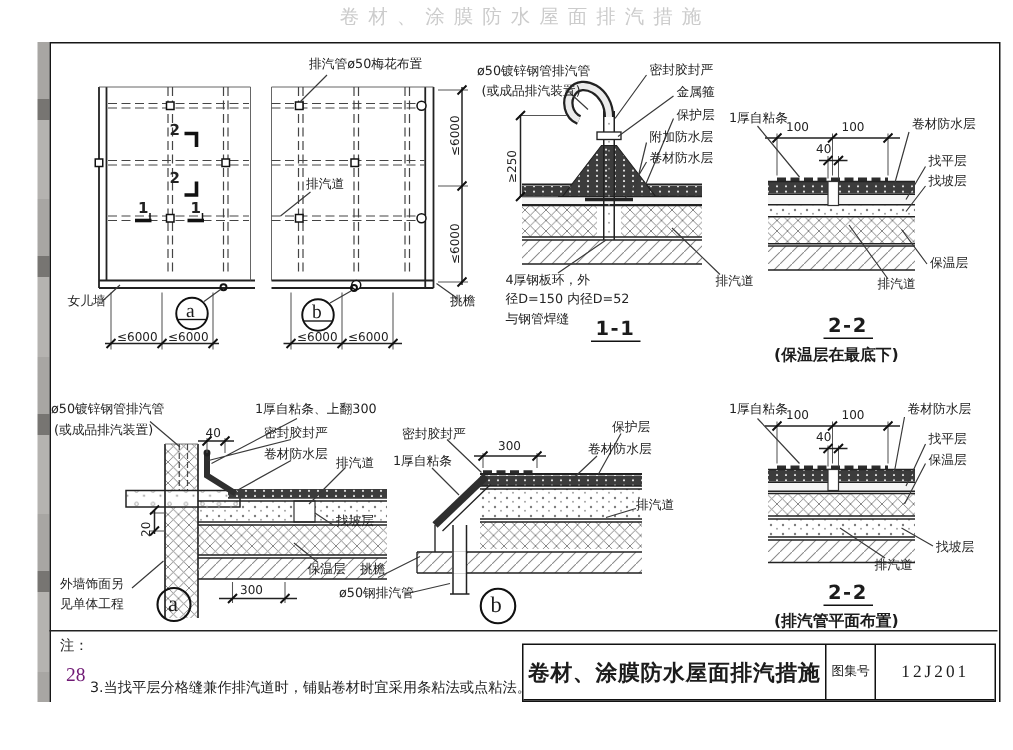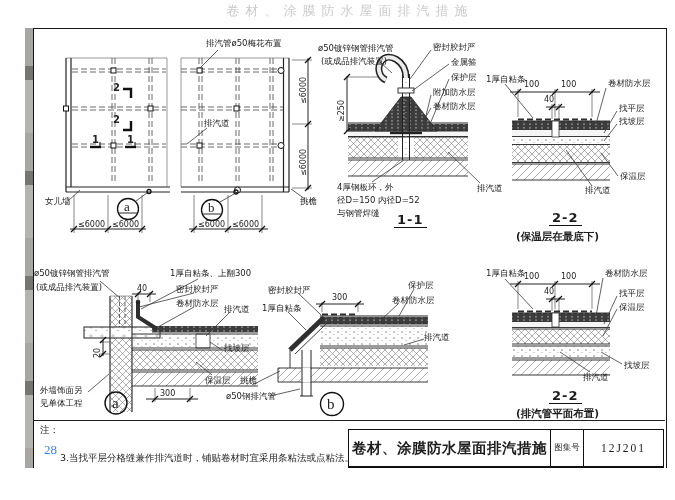--- a/index.html
+++ b/index.html
@@ -17,21 +17,21 @@
   .clet{position:absolute;font-family:"Liberation Serif",serif;font-size:13px;white-space:nowrap;}
   .note{position:absolute;font-size:9.5px;white-space:nowrap;color:#222;}
   #faint-header{position:absolute;left:200px;top:2px;width:300px;text-align:center;
         font-size:13px;letter-spacing:6px;color:#cccccc;white-space:nowrap;}
   #frame{position:absolute;left:33px;top:28px;width:632px;height:441px;border:1.6px solid #161616;}
   #binding{position:absolute;left:25px;top:28px;width:8px;height:441px;
         background:repeating-linear-gradient(180deg,#a8a6a3 0 38px,#777572 38px 52px,#b5b3b0 52px 105px);}
   #bottom-shadow{position:absolute;left:0;top:487px;width:675px;height:13px;
         background:linear-gradient(180deg,rgba(255,255,255,0) 0%,#c9c7c4 45%,#908e8b 60%,#dbd9d6 100%);}
   #notes-divider{position:absolute;left:33px;top:420px;width:632px;border-top:1.2px solid #222;}
-  #page-num{position:absolute;left:44px;top:442px;font-family:"Liberation Serif",serif;font-size:13px;color:#3b82f6;}
+  #page-num{position:absolute;left:44px;top:442px;font-family:"Liberation Serif",serif;font-size:13px;color:#701a75;}
   
   #tblock{position:absolute;left:348px;top:429px;width:316px;height:39px;border:1.8px solid #111;
         box-sizing:border-box;background:#fff;display:flex;flex-direction:column;}
   #tb-r1{display:flex;flex:11;border-bottom:1.3px solid #111;align-items:stretch;}
   #tb-r2{display:flex;flex:9;align-items:stretch;}
   .tcell{display:flex;align-items:center;justify-content:center;box-sizing:border-box;overflow:hidden;}
   .bl{border-left:1px solid #111;}
   #tb-title{width:201px;font-weight:700;font-size:14.5px;letter-spacing:0.5px;}
   #tb-atlas-label{width:33px;font-size:8.5px;}
   #tb-atlas-no{flex:1;font-family:"Liberation Serif",serif;font-size:11.5px;letter-spacing:2px;}

